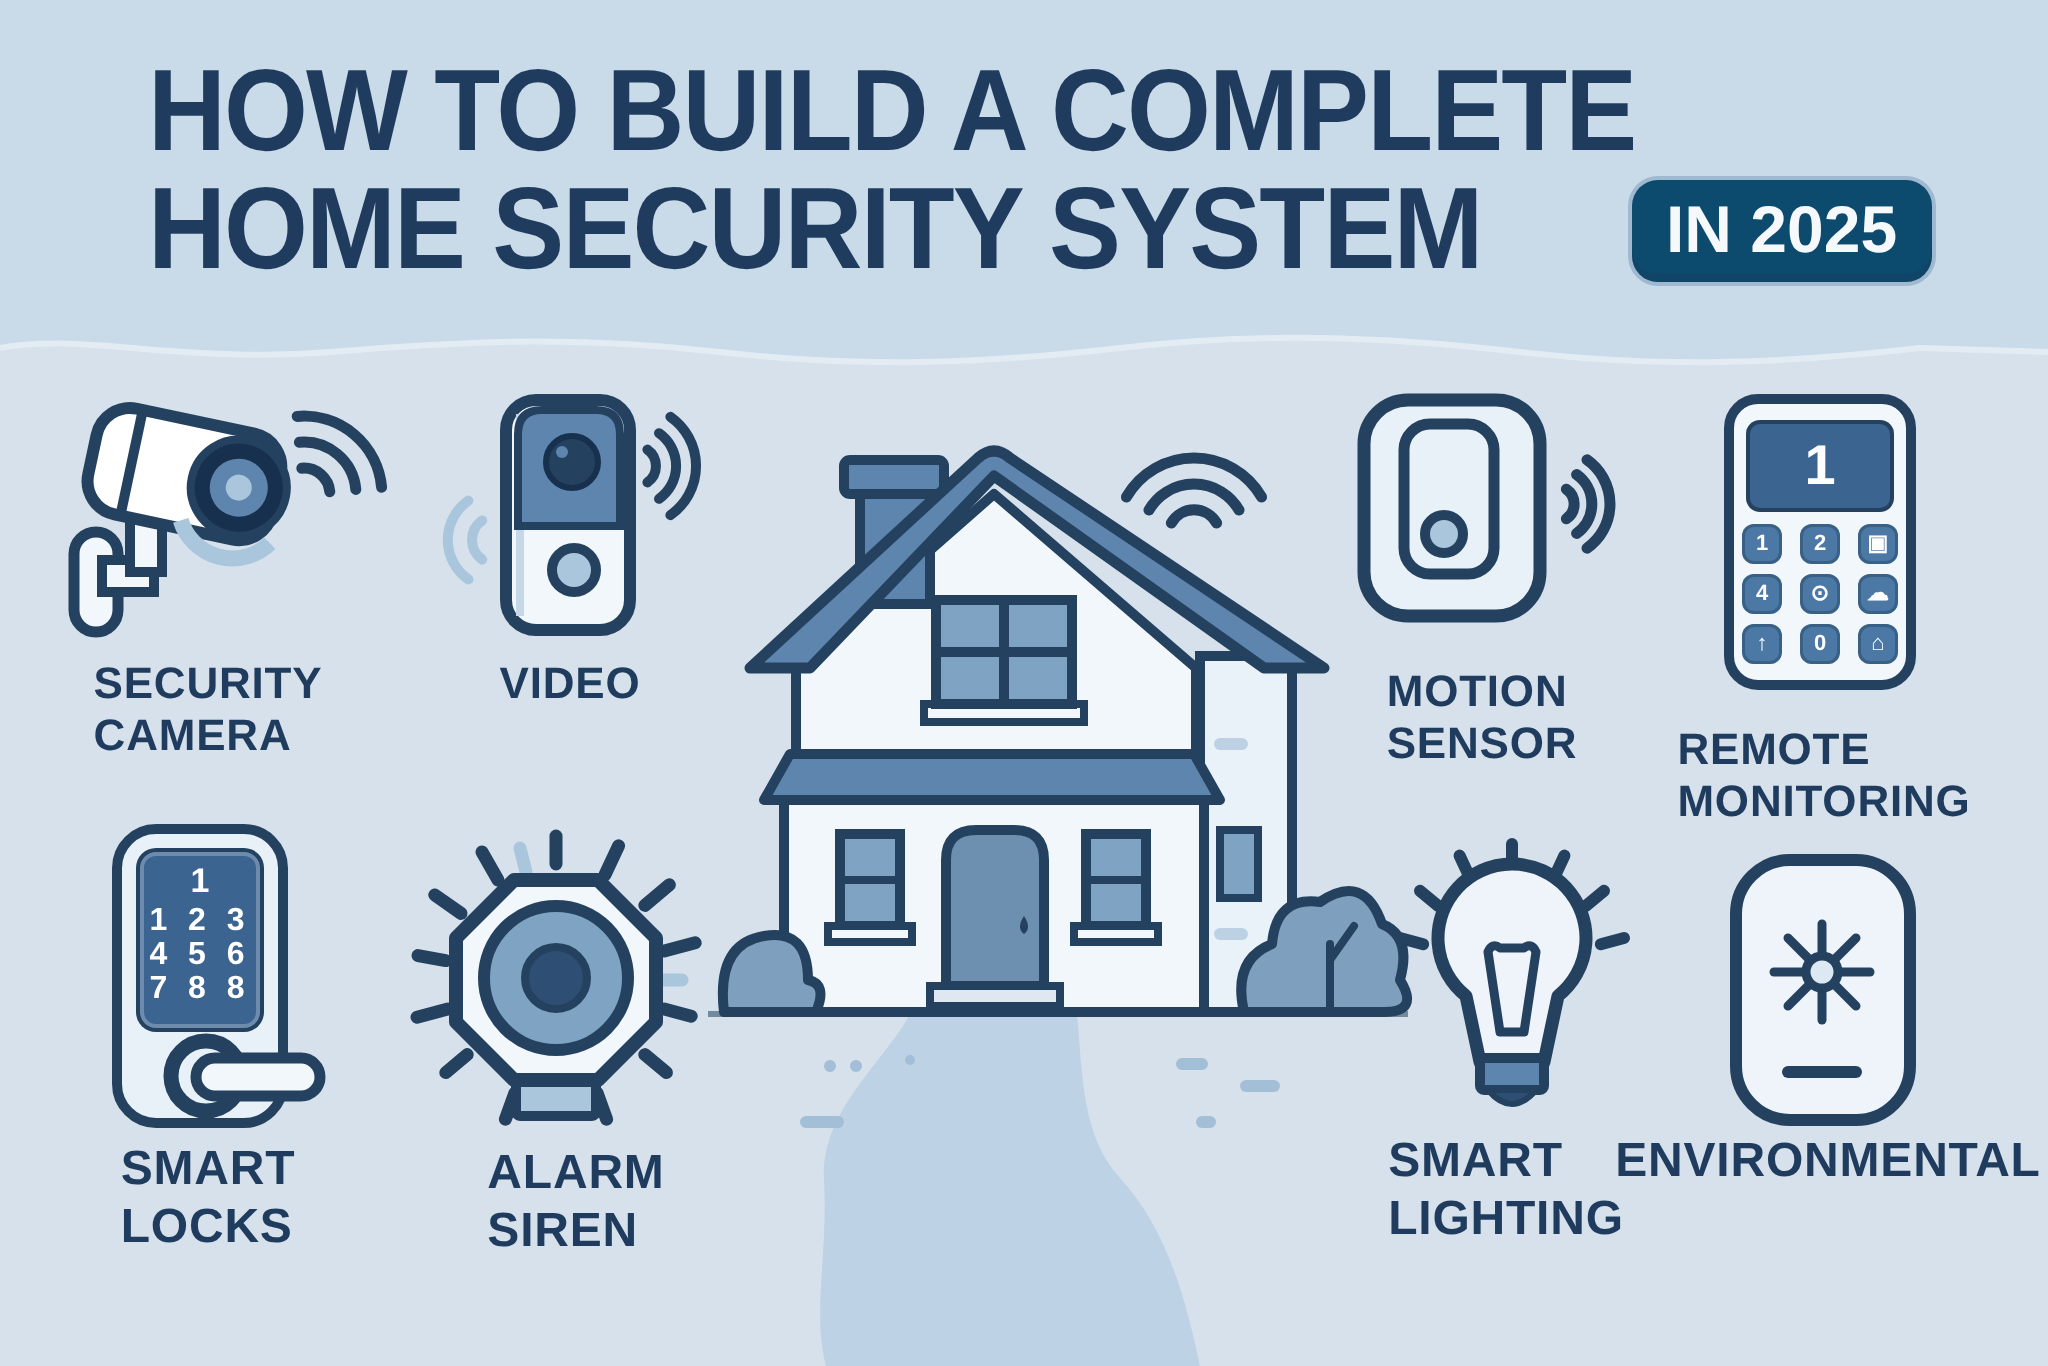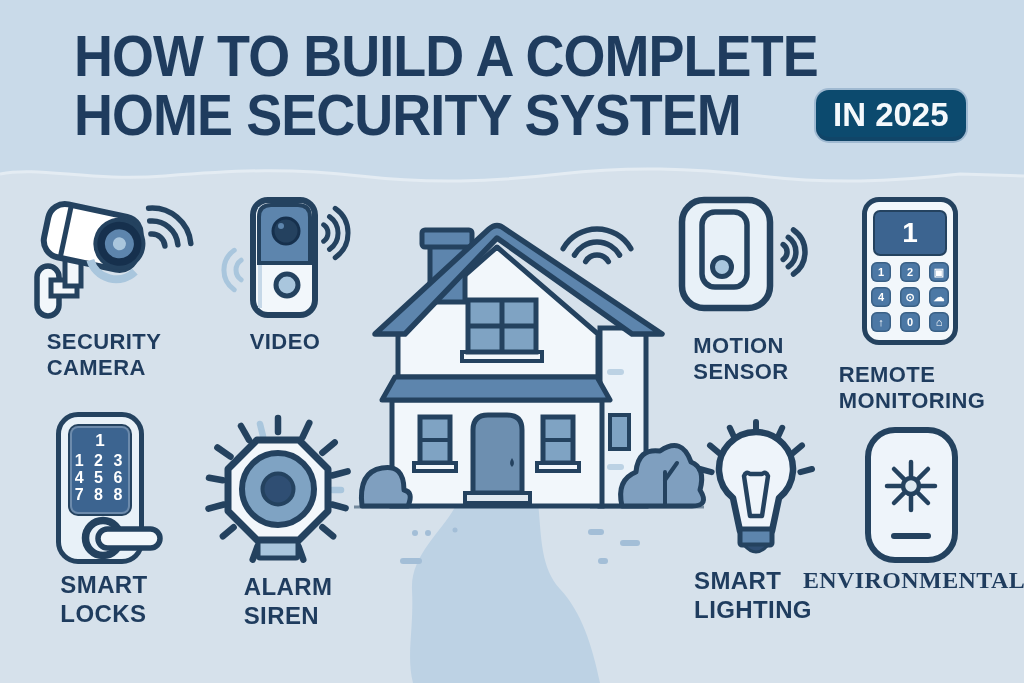--- a/index.html
+++ b/index.html
@@ -296,17 +296,17 @@
     <span>LOCKS</span>
   </div>
   <div class="label big" style="left:288px;top:572px;">
     <span>ALARM</span>
     <span>SIREN</span>
   </div>
   <div class="label big" style="left:753px;top:566px;">
     <span>SMART</span>
     <span>LIGHTING</span>
   </div>
-  <div class="label big" style="left:914px;top:566px;font-family:Liberation Serif, serif;">
+  <div class="label big" style="left:914px;top:566px;">
     <span>ENVIRONMENTAL</span>
   </div>
 
 </div>
 
 </body></html>

